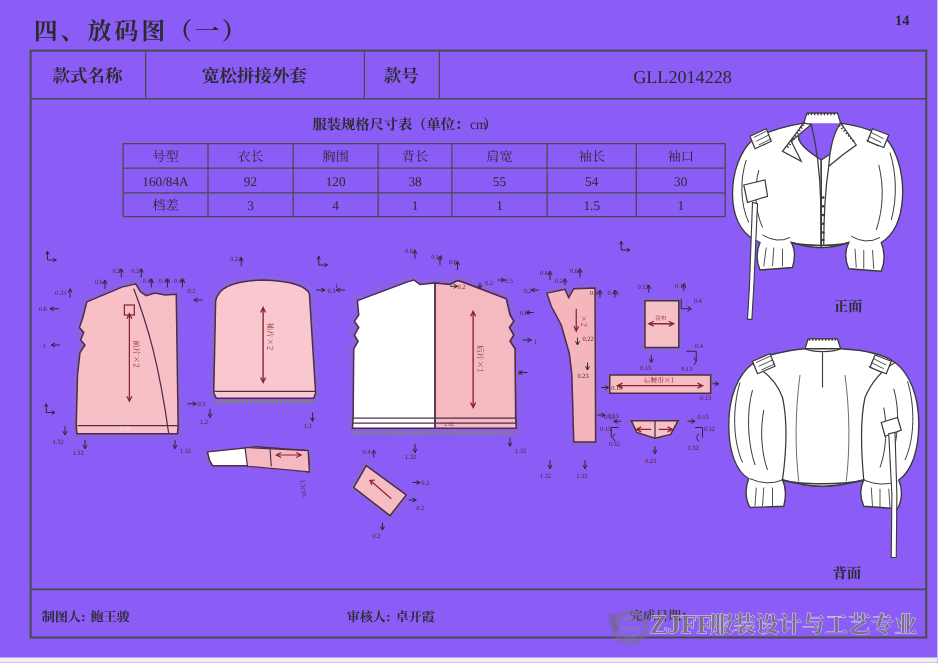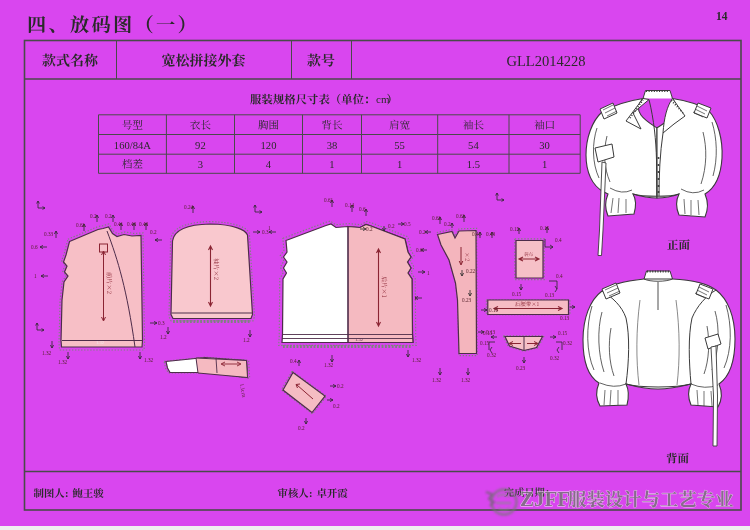--- a/index.html
+++ b/index.html
@@ -1,14 +1,14 @@
 <!DOCTYPE html>
 <html><head><meta charset="utf-8"><style>
 html,body{margin:0;padding:0;background:#ffffff;}
-.page{position:relative;width:750px;height:530px;overflow:hidden;background:#d946ef;font-family:"Liberation Serif",serif;}
+.page{position:relative;width:750px;height:530px;overflow:hidden;background:#8b5cf6;font-family:"Liberation Serif",serif;}
 svg{filter:blur(0.28px);}
 </style></head><body>
 
 <div class="page">
 <svg width="750" height="530" viewBox="0 0 750 530" xmlns="http://www.w3.org/2000/svg">
       <defs>
         <filter id="wblur" x="-30%" y="-30%" width="160%" height="160%">
           <feGaussianBlur stdDeviation="1.1"></feGaussianBlur>
         </filter>
       </defs>

